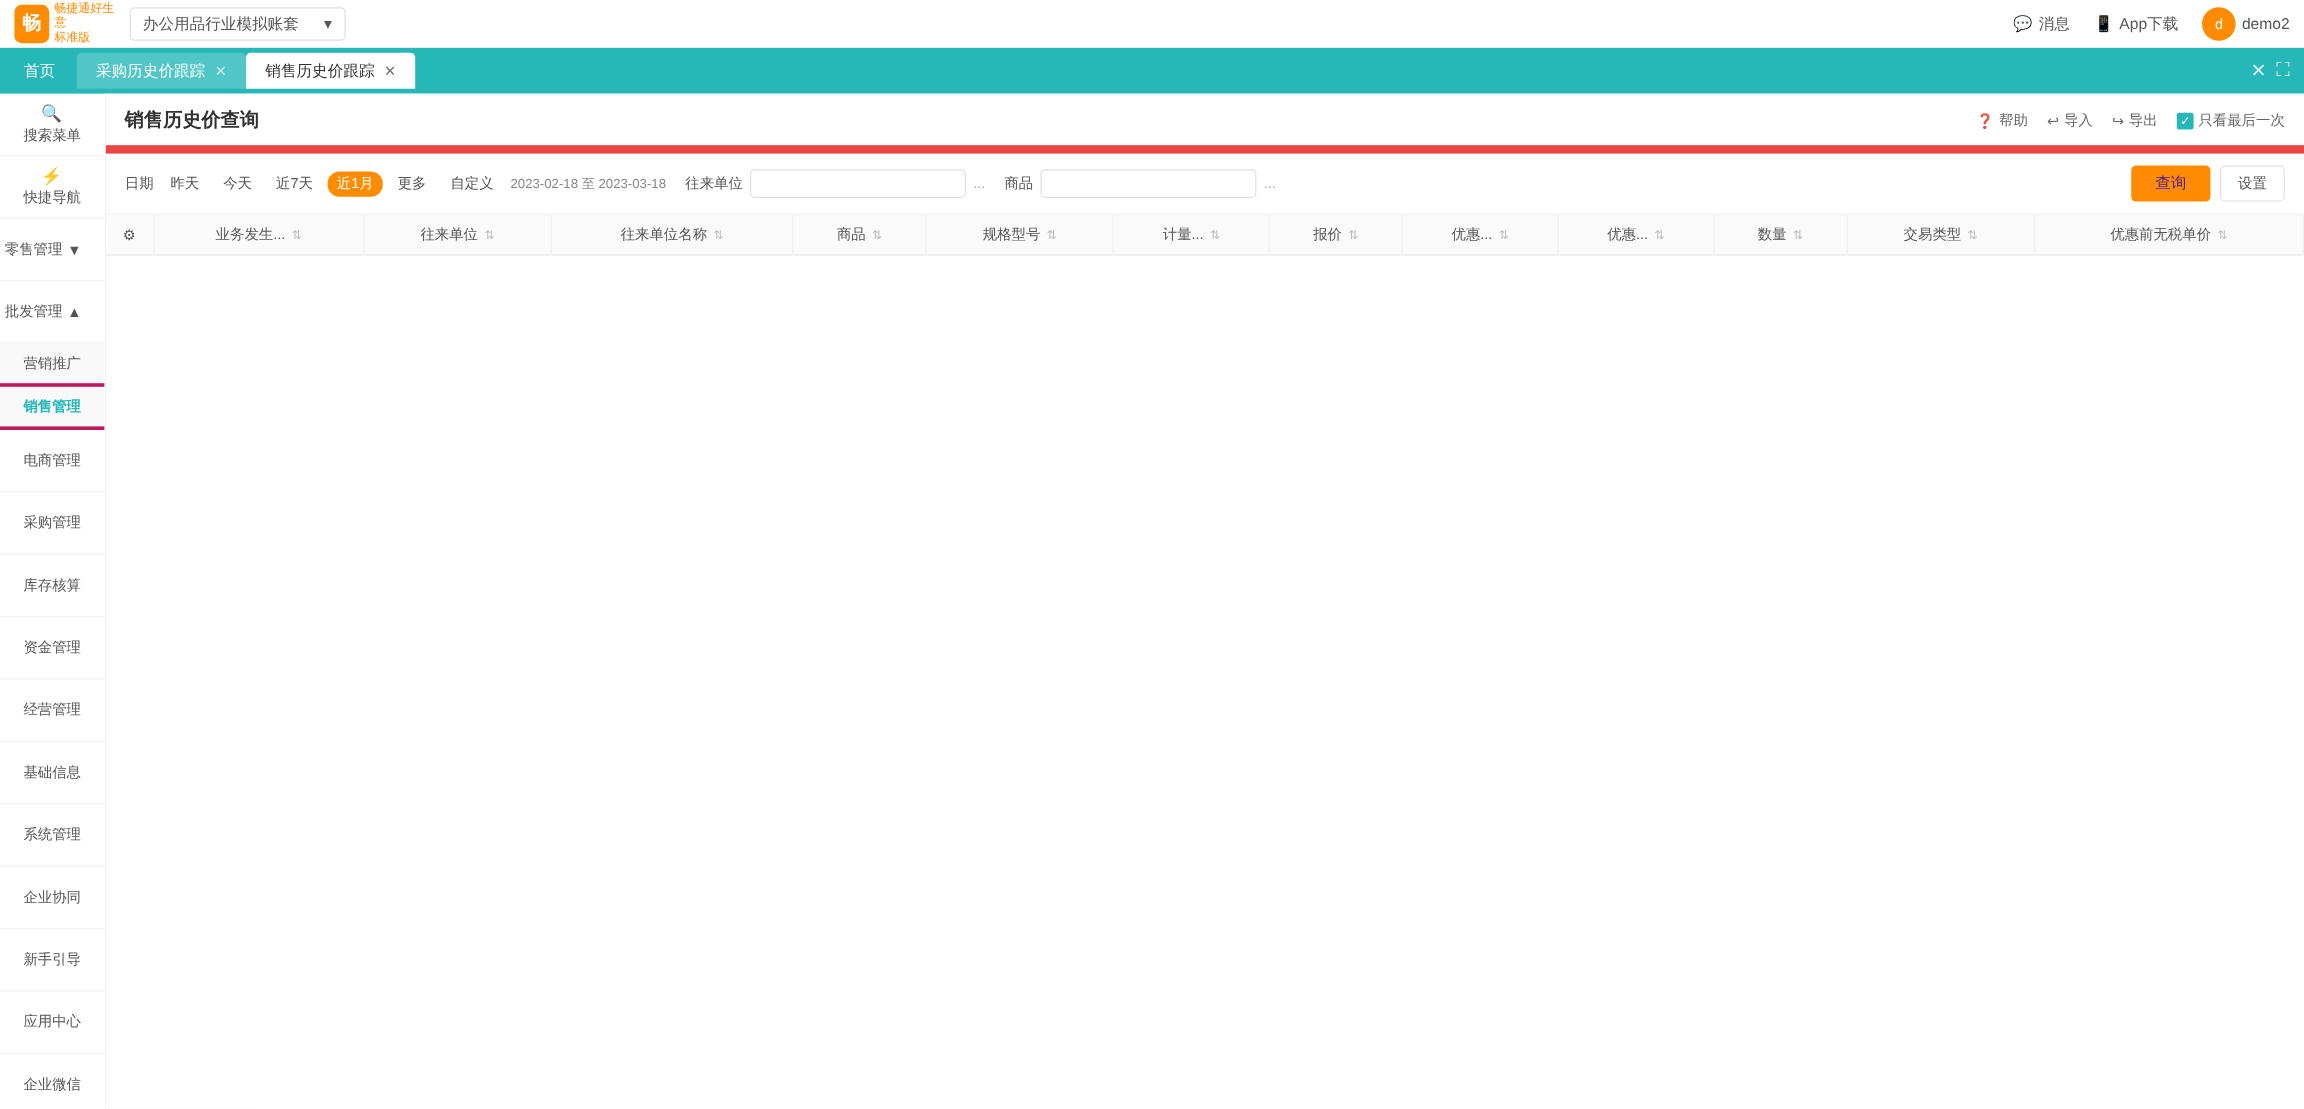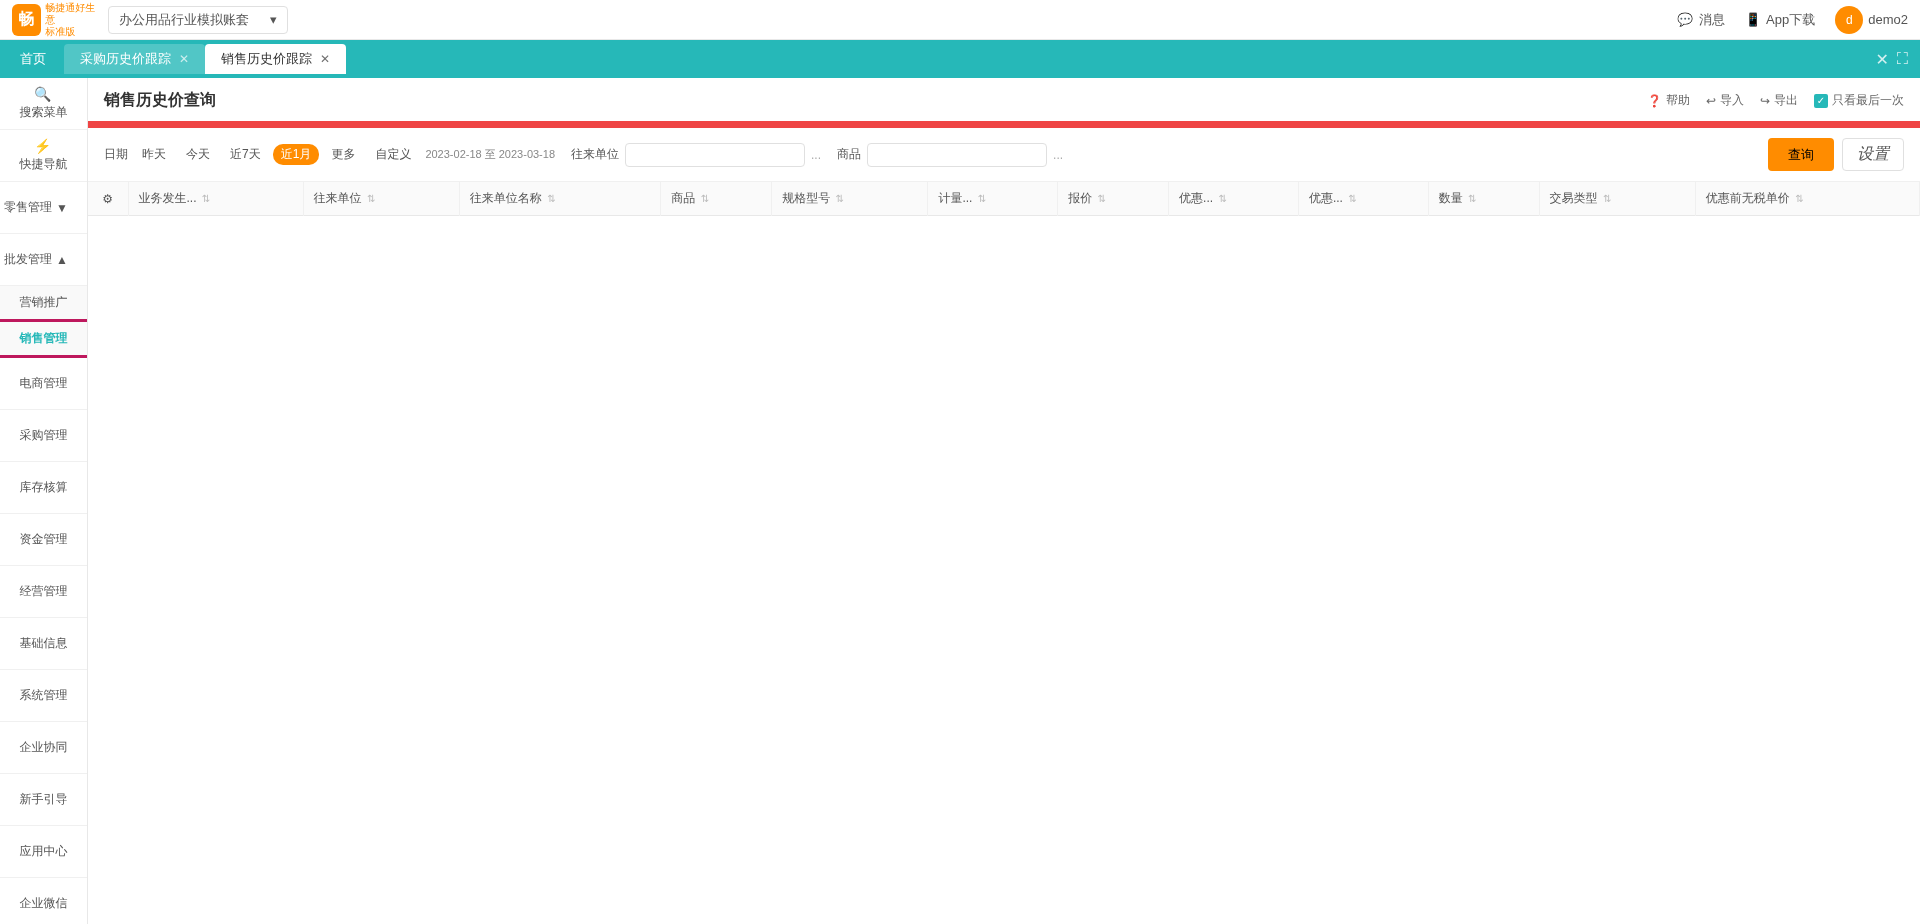--- a/index.html
+++ b/index.html
@@ -292,37 +292,36 @@
       color: #333;
       width: 180px;
       background: #fff;
     }
     .filter-dots {
       color: #aaa;
       font-size: 12px;
     }
     .btn-query {
       background: #ff8c00;
-      color: #000000;
+      color: #4c1d95;
       border: none;
       border-radius: 4px;
       padding: 6px 20px;
       font-size: 13px;
       cursor: pointer;
     }
     .btn-settings {
       background: white;
       color: #555;
       border: 1px solid #e0e0e0;
       border-radius: 4px;
       padding: 5px 14px;
-      font-size: 16px;
+      font-size: 12px;
       cursor: pointer;
       margin-left: 4px;
-      font-style: italic;
     }
     .filter-actions {
       margin-left: auto;
       display: flex;
       gap: 4px;
     }
 
     
     .table-container {
       flex: 1;
@@ -332,21 +331,21 @@
       width: 100%;
       border-collapse: collapse;
       font-size: 12px;
     }
     thead tr {
       background: #fafafa;
       border-bottom: 1px solid #e8e8e8;
     }
     th {
       padding: 8px 10px;
-      text-align: left;
+      text-align: center;
       color: #555;
       font-weight: normal;
       border-right: 1px solid #f0f0f0;
       white-space: nowrap;
       user-select: none;
     }
     th .sort-icon {
       color: #bbb;
       font-size: 10px;
       margin-left: 2px;

